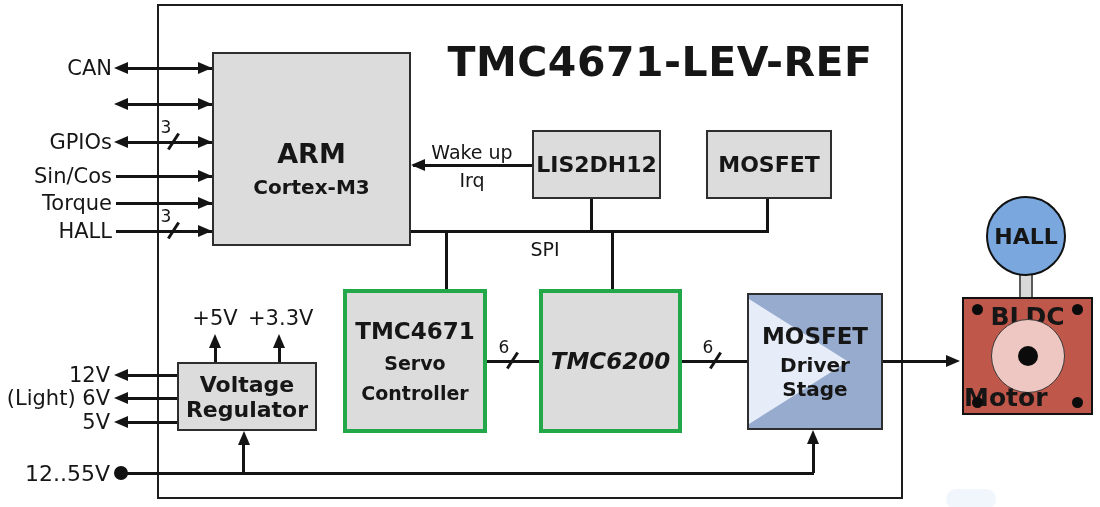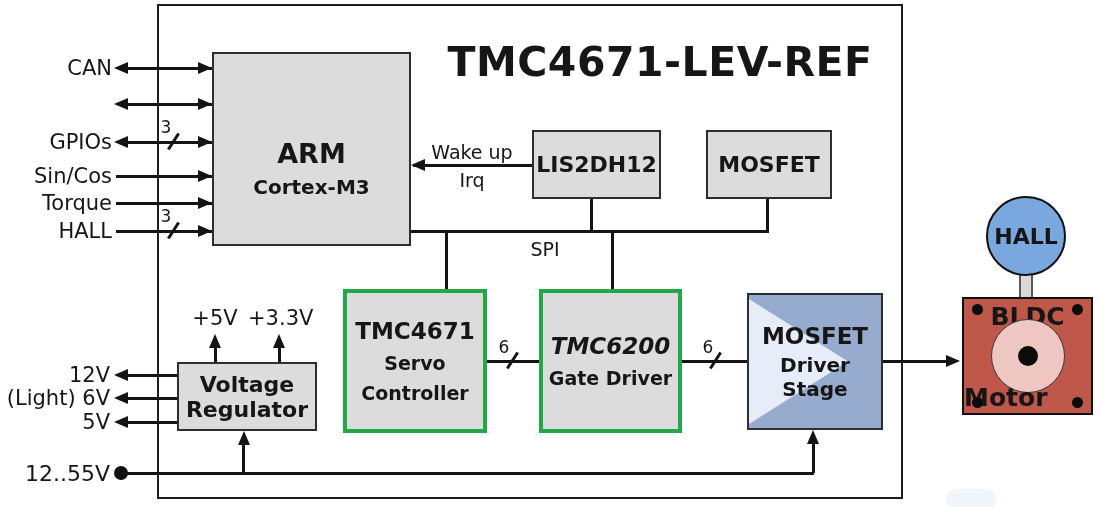--- a/index.html
+++ b/index.html
@@ -92,21 +92,20 @@
   <div class="vline" style="left:611px;top:231px;height:58px;"></div>
   <div class="sig-label" style="left:515px;top:238px;width:60px;">SPI</div>
 
   <div class="block green" style="left:343px;top:289px;width:144px;height:144px;">
     <div style="font-size:23px;">TMC4671</div>
     <div style="font-size:19px;margin-top:8px;">Servo</div>
     <div style="font-size:19px;margin-top:8px;">Controller</div>
   </div>
   <div class="block green" style="left:539px;top:289px;width:143px;height:144px;">
     <div style="font-size:23px;font-style:italic;">TMC6200</div>
-    <div style="font-size:19px;margin-top:8px;">Gate Driver</div>
   </div>
 
   <div class="hline" style="left:487px;top:359.5px;width:52px;"></div>
   <div class="slash" style="left:511px;top:351px;"></div>
   <div class="pin-num" style="left:494px;top:337px;">6</div>
 
   <div class="hline" style="left:682px;top:359.5px;width:65px;"></div>
   <div class="slash" style="left:714px;top:351px;"></div>
   <div class="pin-num" style="left:698px;top:337px;">6</div>
 

